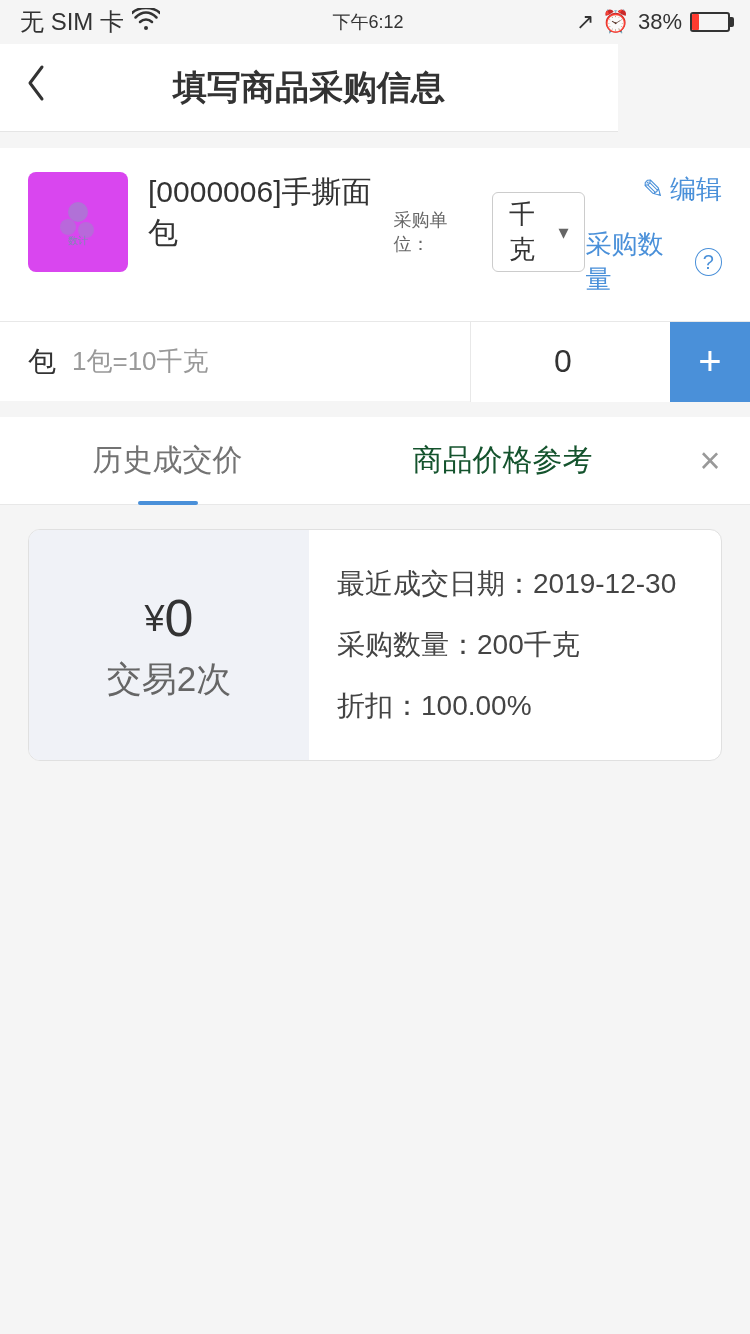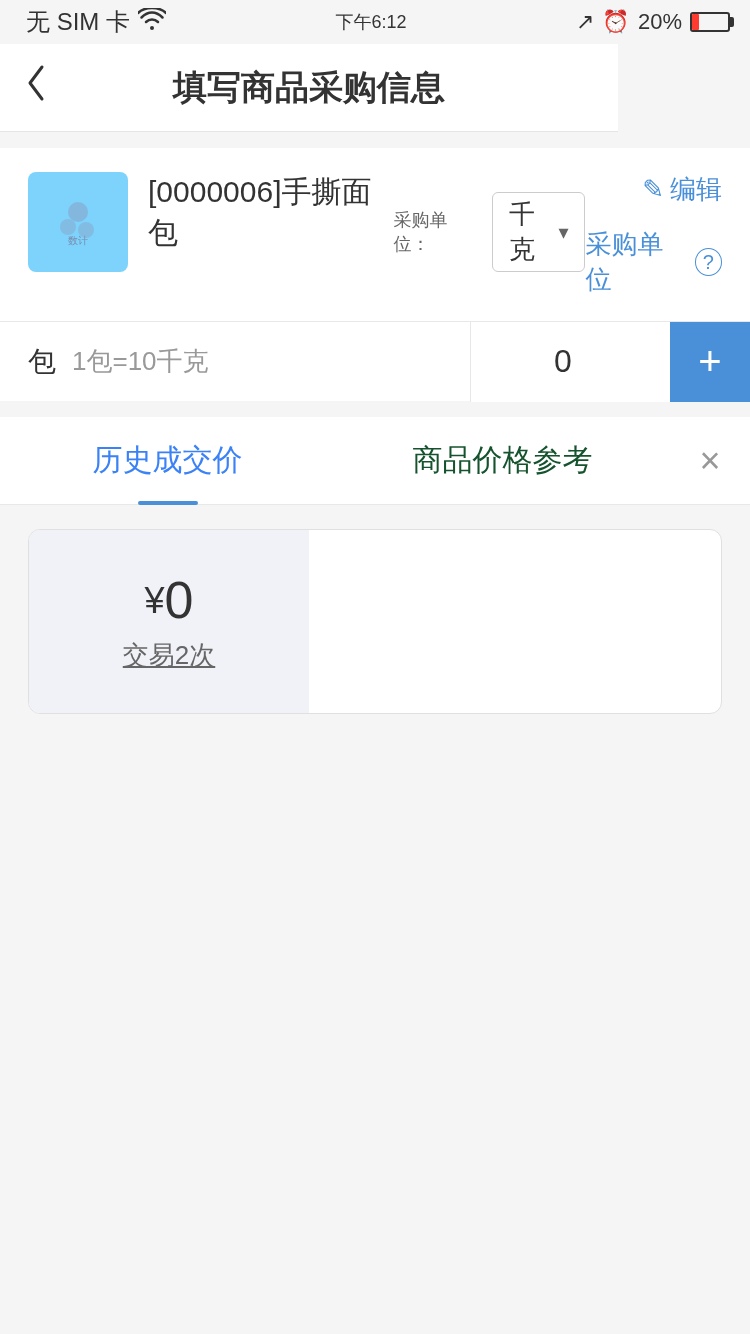--- a/index.html
+++ b/index.html
@@ -22,21 +22,20 @@
       align-items: center;
       justify-content: space-between;
       padding: 0 20px;
       font-size: 24px;
       color: #333;
     }
     .status-left {
       display: flex;
       align-items: center;
       gap: 8px;
-      margin-left: 6px;
     }
     .status-center {
       font-size: 18px;
       font-weight: 500;
     }
     .status-right {
       display: flex;
       align-items: center;
       gap: 8px;
       font-size: 22px;
@@ -104,21 +103,21 @@
       justify-content: space-between;
     }
     .product-left {
       display: flex;
       align-items: center;
       gap: 20px;
     }
     .product-thumb {
       width: 100px;
       height: 100px;
-      background: #7dd3fc;
+      background: #d946ef;
       border-radius: 8px;
       display: flex;
       align-items: center;
       justify-content: center;
       flex-shrink: 0;
     }
     .product-info {
       display: flex;
       flex-direction: row;
       justify-content: space-between;
@@ -244,21 +243,21 @@
       flex-direction: column;
       align-items: center;
       justify-content: center;
       height: 88px;
       font-size: 30px;
       color: #14532d;
       cursor: pointer;
       position: relative;
     }
     .tab-item.active {
-      color: #3b82f6;
+      color: #737373;
     }
     .tab-item.active::after {
       content: '';
       position: absolute;
       bottom: 0;
       left: 50%;
       transform: translateX(-50%);
       width: 60px;
       height: 4px;
       background: #4a90d9;
@@ -294,24 +293,23 @@
       align-items: center;
       justify-content: center;
       padding: 40px 20px;
     }
     .history-price {
       font-size: 52px;
       color: #333;
       font-weight: 500;
     }
     .history-trade-count {
-      font-size: 26px;
+      font-size: 35px;
       color: #666;
       margin-top: 8px;
-      text-decoration: underline;
     }
     .history-card-right {
       flex: 1;
       padding: 32px 28px;
       display: flex;
       flex-direction: column;
       gap: 16px;
       justify-content: center;
     }
     .history-detail-row {
@@ -338,21 +336,21 @@
         <path d="M8 14c1.6-1.6 3.8-2.6 6-2.6s4.4 1 6 2.6" stroke="#333" stroke-width="2.5" fill="none" stroke-linecap="round"></path>
         <path d="M3.5 9.5C6.7 6.3 10.2 4.5 14 4.5s7.3 1.8 10.5 5" stroke="#333" stroke-width="2.5" fill="none" stroke-linecap="round"></path>
         <path d="M0 5C3.9 1.1 8.7 0 14 0s10.1 1.1 14 5" stroke="#333" stroke-width="2.5" fill="none" stroke-linecap="round"></path>
       </svg>
     </span>
   </div>
   <div class="status-center">下午6:12</div>
   <div class="status-right">
     <span>↗</span>
     <span>⏰</span>
-    <span>20%</span>
+    <span>38%</span>
     <span class="battery">
       <span class="battery-fill"></span>
     </span>
   </div>
 </div>
 
 <div class="nav-bar">
   <div class="nav-back">
     <svg width="24" height="40" viewBox="0 0 24 40" fill="none">
       <path d="M18 4L6 20l12 16" stroke="#333" stroke-width="3" stroke-linecap="round" stroke-linejoin="round"></path>
@@ -382,21 +380,21 @@
           </div>
         </div>
       </div>
     </div>
     <div class="product-right">
       <div class="edit-link">
         <span>✎</span>
         <span>编辑</span>
       </div>
       <div class="price-ref-link">
-        <span>采购单位</span>
+        <span>采购数量</span>
         <span style="border: 1.5px solid #4a90d9; border-radius: 50%; width: 28px; height: 28px; display:inline-flex; align-items:center; justify-content:center; font-size:20px; color:#4a90d9;">?</span>
       </div>
     </div>
   </div>
 </div>
 
 <div class="quantity-row">
   <div class="quantity-label">
     <span>包</span>
     <span class="quantity-unit-hint">1包=10千克</span>
@@ -422,14 +420,25 @@
 </div>
 
 <div class="history-section">
   <div class="history-card">
     <div class="history-card-left">
       <div class="history-price">
         <span style="font-size:36px; vertical-align:top; margin-top:10px; display:inline-block;">¥</span><span>0</span>
       </div>
       <div class="history-trade-count">交易2次</div>
     </div>
+    <div class="history-card-right">
+      <div class="history-detail-row">
+        <span class="history-detail-label">最近成交日期：</span><span class="history-detail-value">2019-12-30</span>
+      </div>
+      <div class="history-detail-row">
+        <span class="history-detail-label">采购数量：</span><span class="history-detail-value">200千克</span>
+      </div>
+      <div class="history-detail-row">
+        <span class="history-detail-label">折扣：</span><span class="history-detail-value">100.00%</span>
+      </div>
+    </div>
   </div>
 </div>
 
 </body></html>

